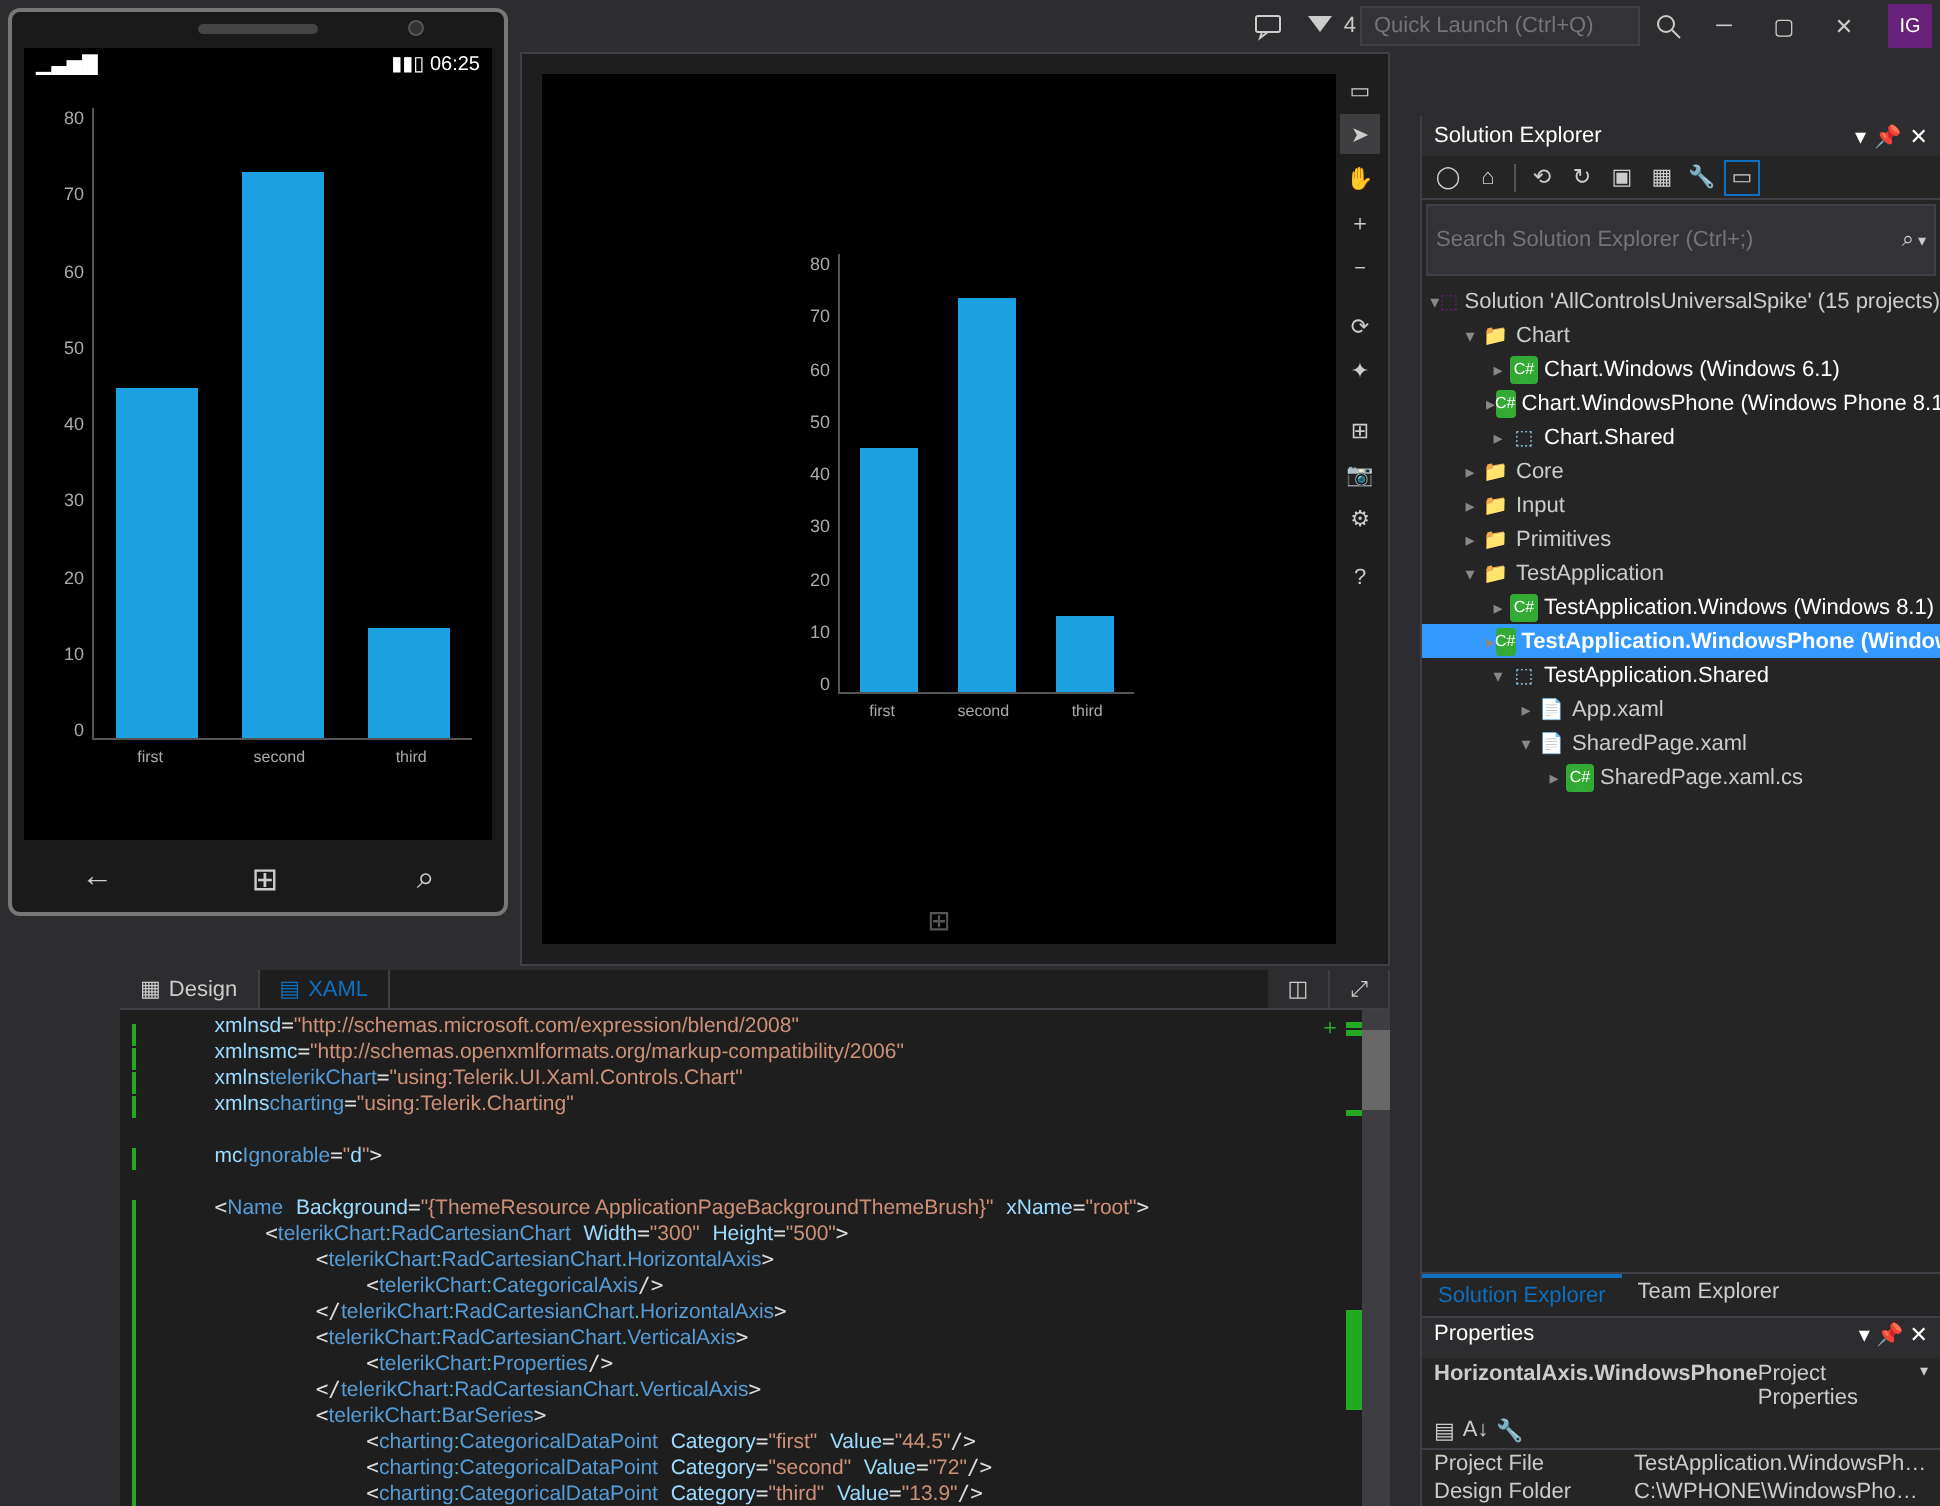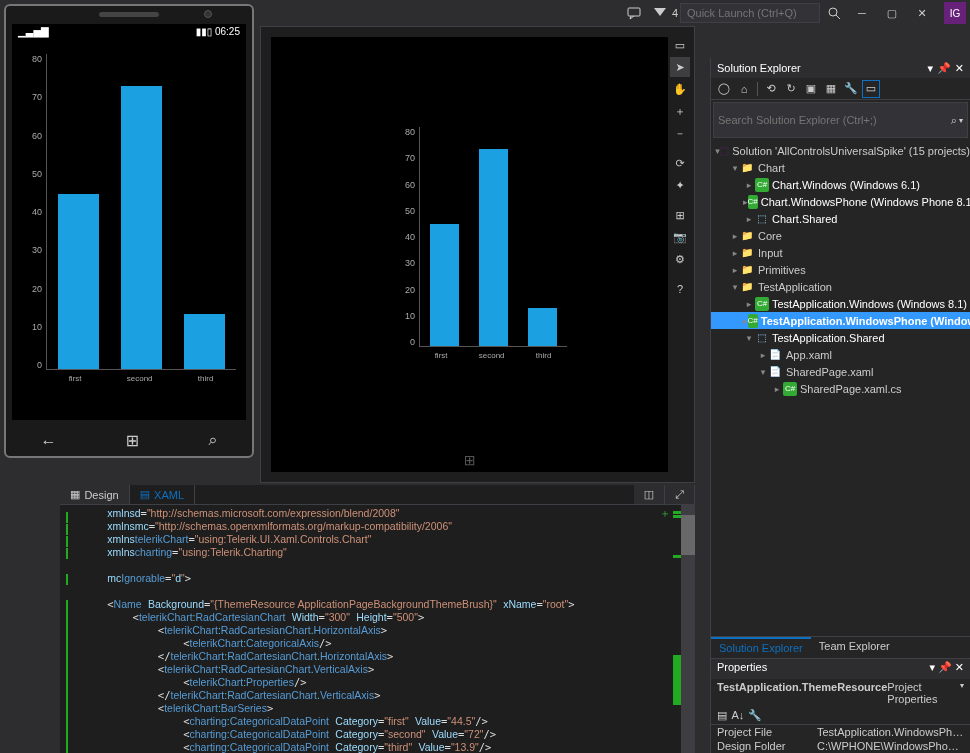--- a/index.html
+++ b/index.html
@@ -367,21 +367,21 @@
   <div class="panel-tabs">
     <div class="tab active">Solution Explorer</div>
     <div class="tab">Team Explorer</div>
   </div>
   <div class="props">
     <div class="props-title">
       <span>Properties</span>
       <div class="btns"><span>▾</span> <span>📌</span> <span>✕</span></div>
     </div>
     <div class="props-head">
-      <b>TestApplication.ThemeResource</b>
+      <b>HorizontalAxis.WindowsPhone</b>
       <span>Project Properties</span>
       <span style="font-size:8px;">▾</span>
     </div>
     <div class="props-tools">
       <span class="ico">▤</span>
       <span class="ico">A↓</span>
       <span class="ico">🔧</span>
     </div>
     <div id="props-rows">
         <div class="props-row">

